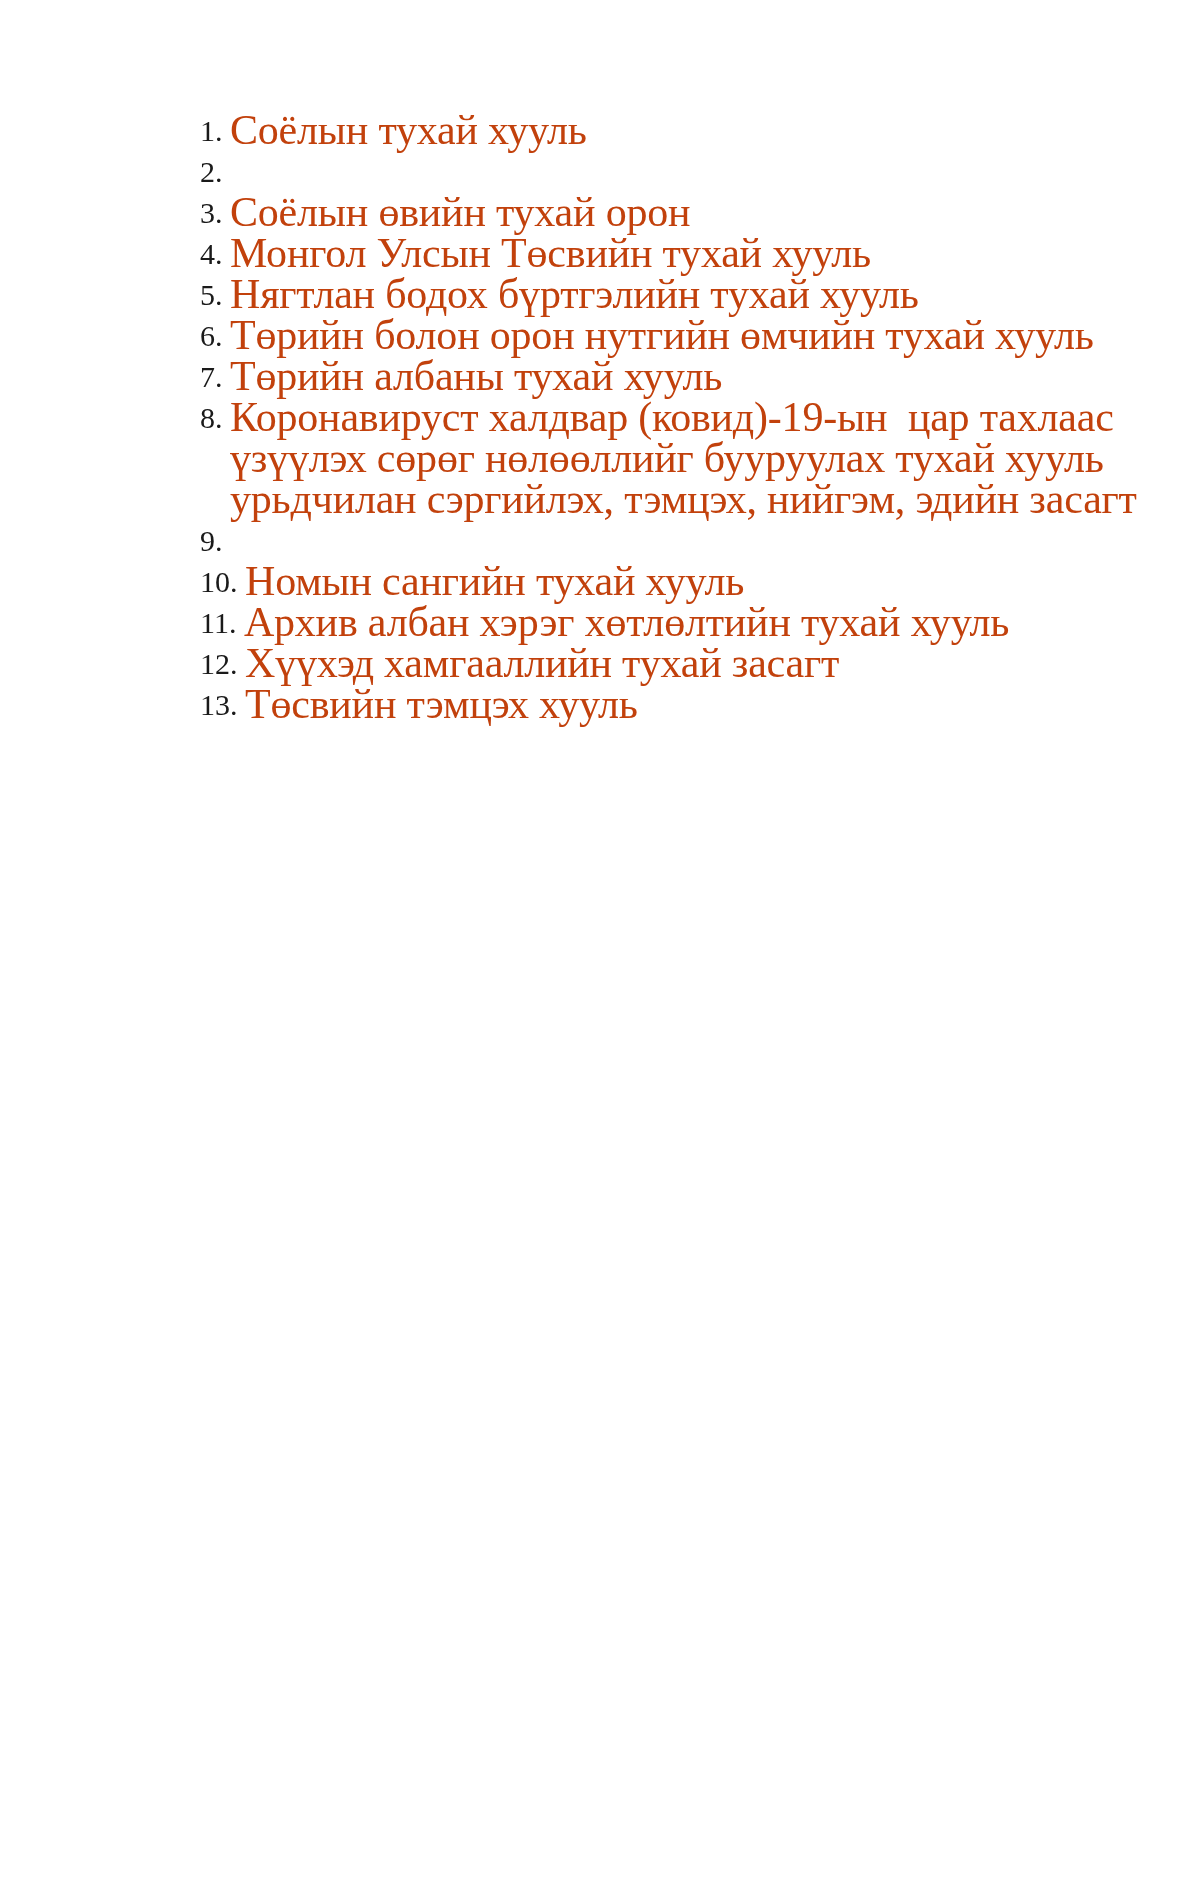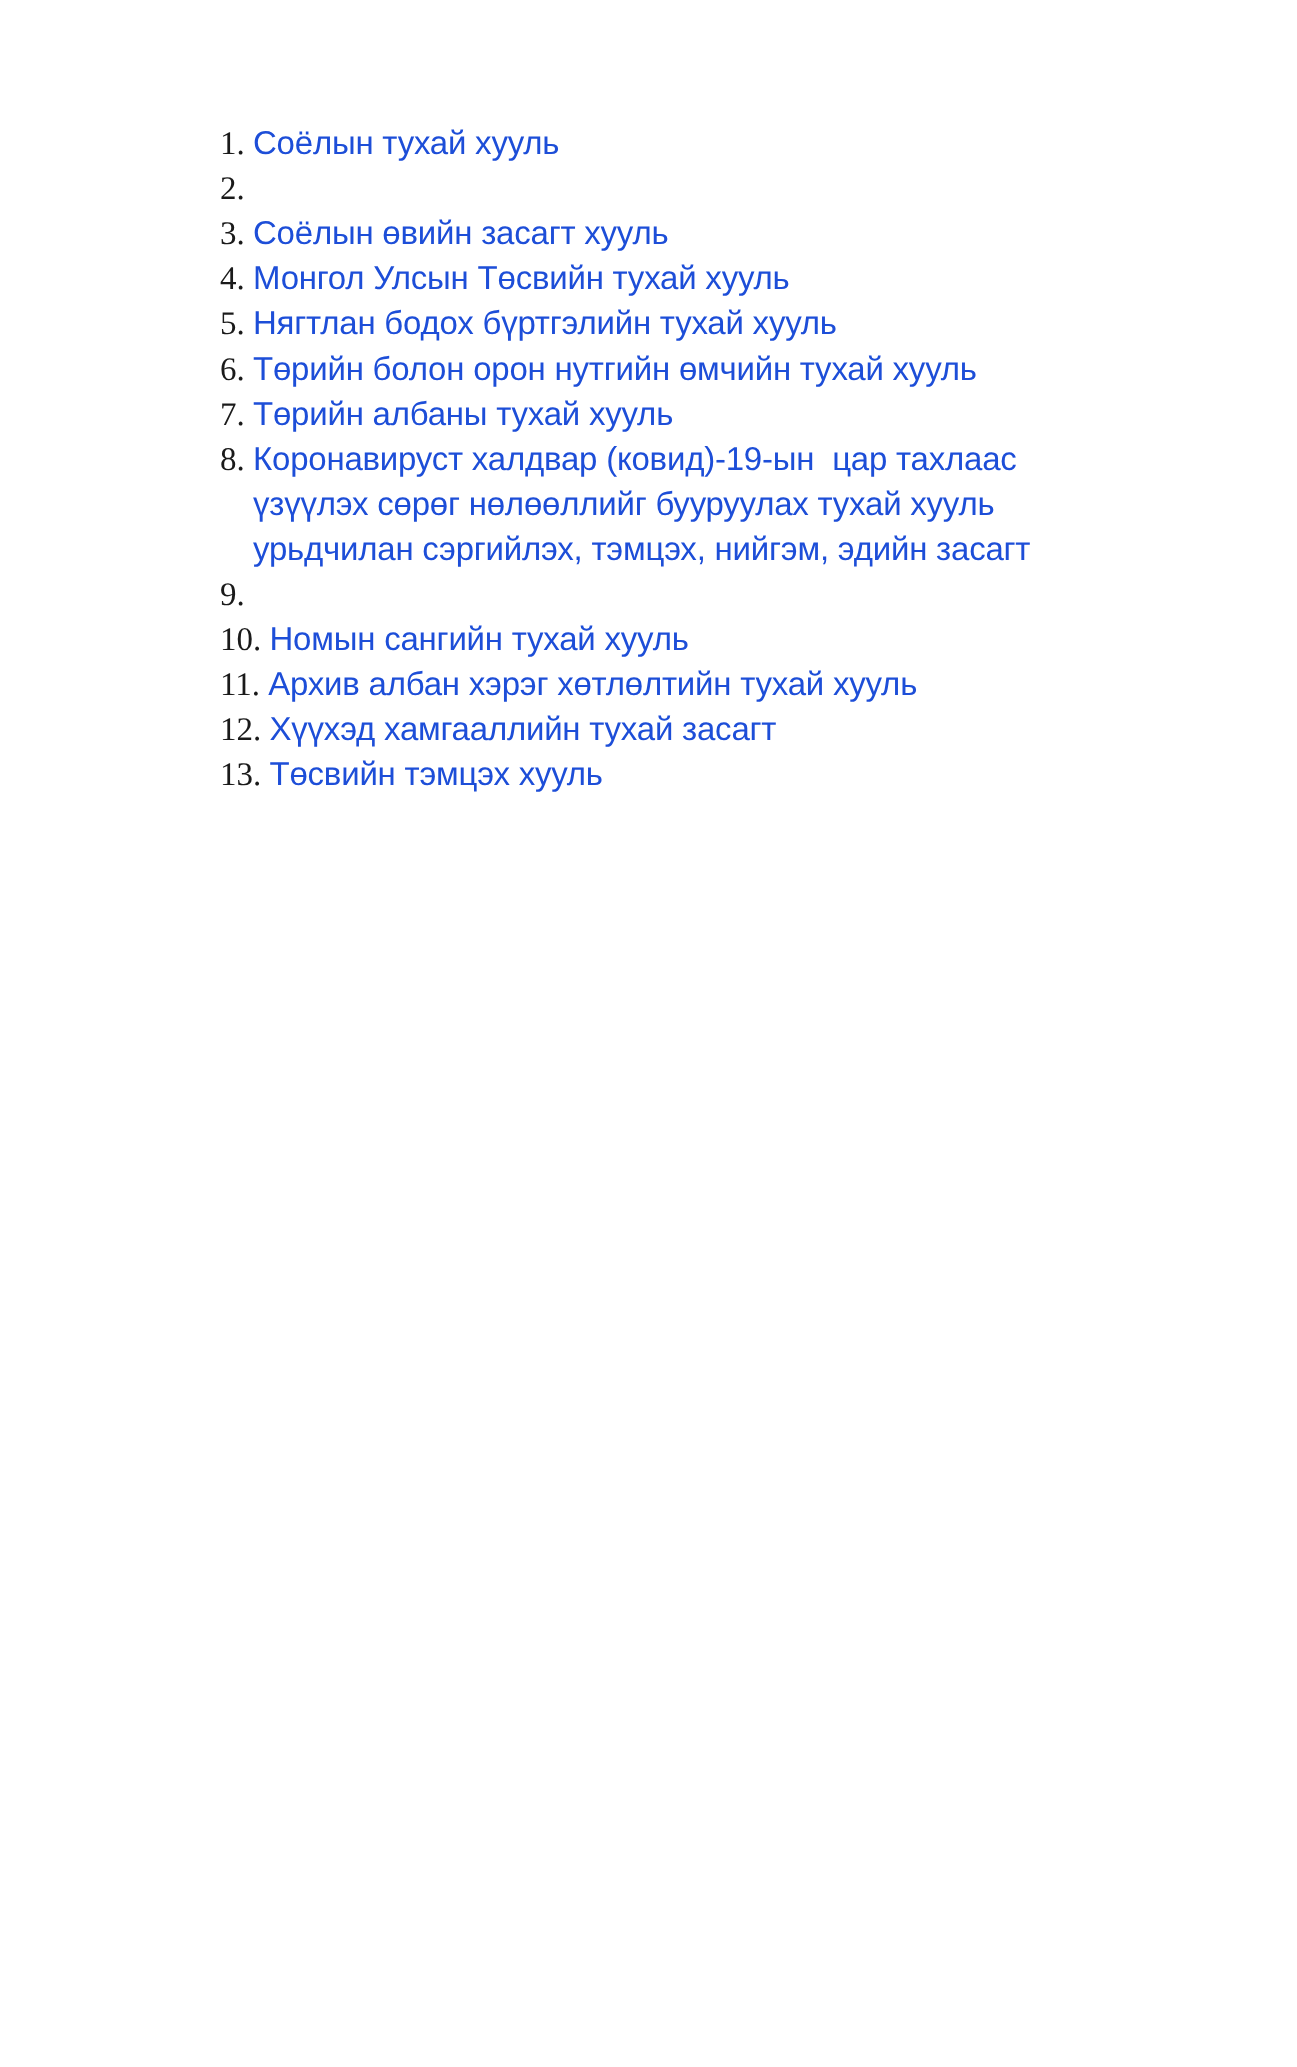--- a/index.html
+++ b/index.html
@@ -37,23 +37,23 @@
       margin: 0;
     }
     .num {
       font-family: "Liberation Serif", "DejaVu Serif", serif;
       font-size: 30px;
       color: #1a1a1a;
       white-space: pre;
       flex: 0 0 auto;
     }
     .text {
-      font-family: Liberation Sans, sans-serif;
-      font-size: 30px;
-      color: #1d4ed8;
+      font-family: Liberation Serif, serif;
+      font-size: 42px;
+      color: #c2410c;
       letter-spacing: -0.2px;
       white-space: pre;
     }
     .text-lines {
       display: flex;
       flex-direction: column;
       justify-content: flex-end;
     }
   </style>
 </head>
@@ -66,21 +66,21 @@
       <span class="num"> </span>
       <span class="text">Соёлын тухай хууль</span>
     </li>
     <li class="law-item">
       <span class="num">2.</span>
       <span class="num"> </span>
     </li>
     <li class="law-item">
       <span class="num">3.</span>
       <span class="num"> </span>
-      <span class="text">Соёлын өвийн засагт хууль</span>
+      <span class="text">Соёлын өвийн тухай орон</span>
     </li>
     <li class="law-item">
       <span class="num">4.</span>
       <span class="num"> </span>
       <span class="text">Монгол Улсын Төсвийн тухай хууль</span>
     </li>
     <li class="law-item">
       <span class="num">5.</span>
       <span class="num"> </span>
       <span class="text">Нягтлан бодох бүртгэлийн тухай хууль</span>

